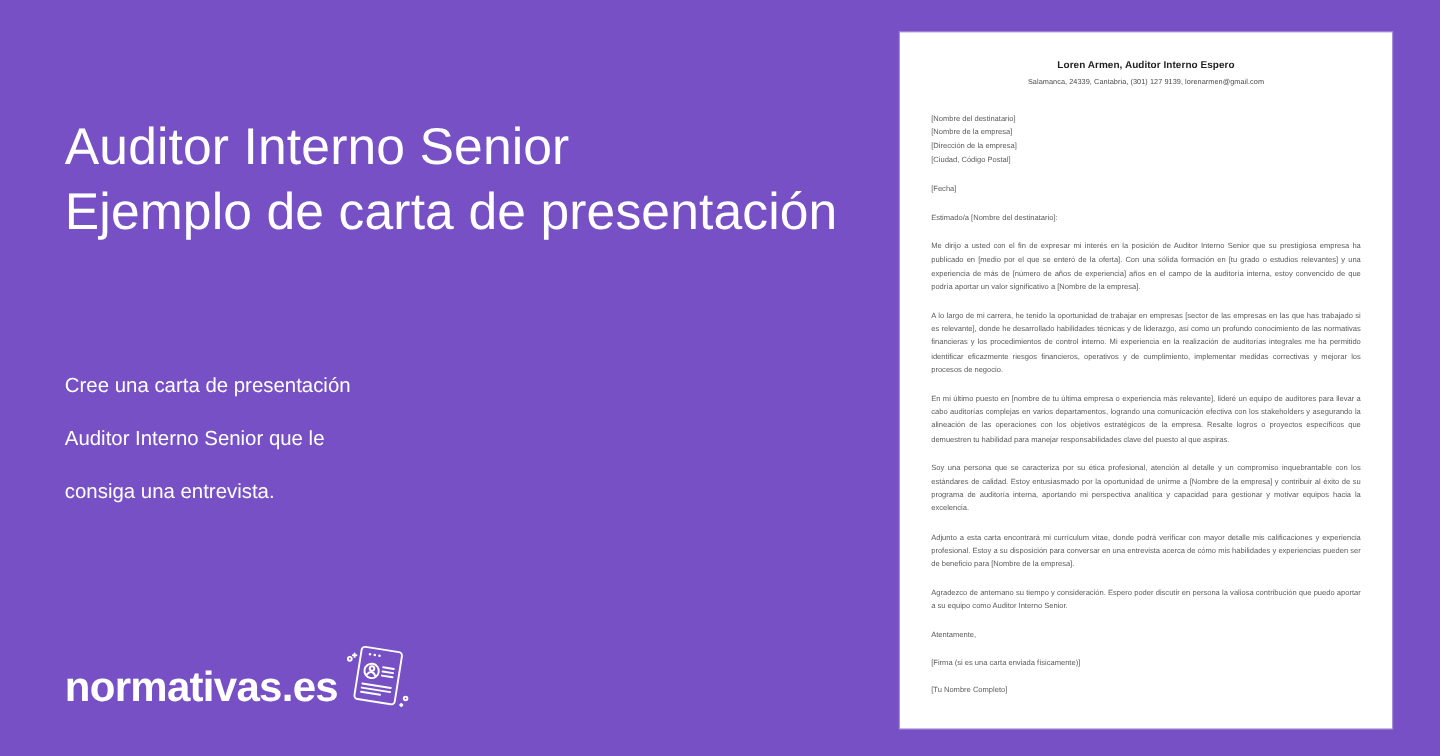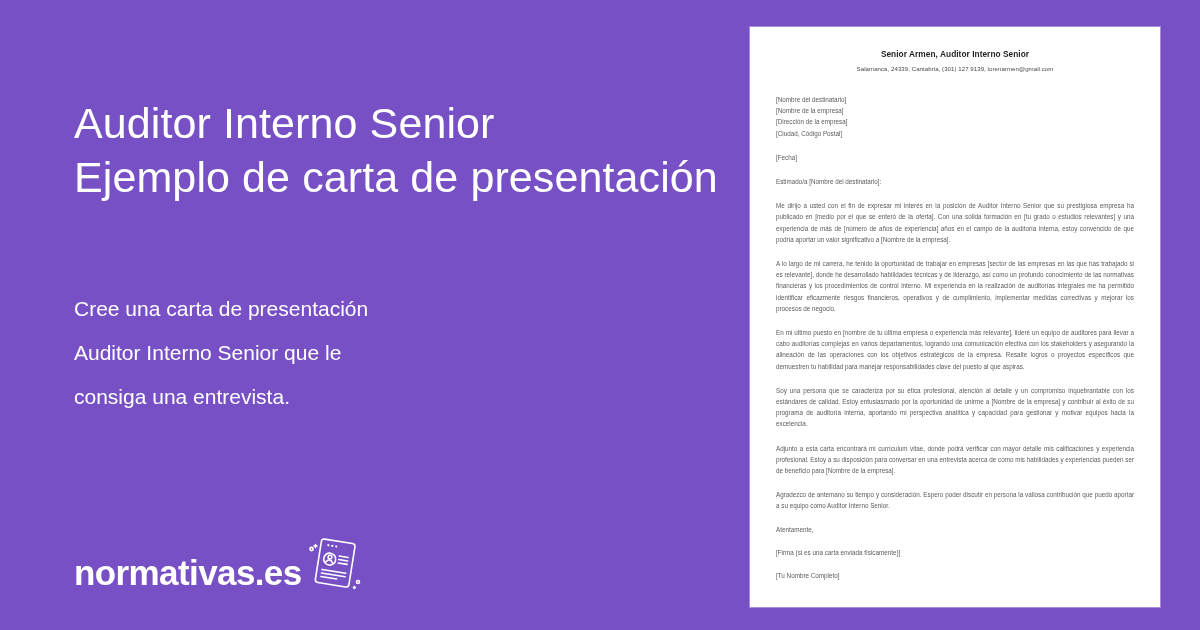--- a/index.html
+++ b/index.html
@@ -15,42 +15,41 @@
     font-family: "Liberation Sans", sans-serif;
     position: relative;
   }
 
   
   .promo {
     position: absolute;
     left: 0; top: 0;
     width: 730px; height: 630px;
     padding: 0 48px;
-    margin-left: 20px;
   }
 
   .headline {
     position: absolute;
     left: 54px;
     top: 96px;
     color: #ffffff;
     font-size: 43px;
     line-height: 54px;
     font-weight: 400;
     letter-spacing: 0.1px;
     white-space: pre-line;
   }
 
   .subhead {
     position: absolute;
     left: 54px;
-    top: 287px;
+    top: 300px;
     width: 430px;
     color: #ffffff;
-    font-size: 21px;
+    font-size: 17px;
     line-height: 44px;
     font-weight: 400;
     white-space: pre-line;
   }
 
   
   .logo {
     position: absolute;
     left: 54px;
     bottom: 38px;
@@ -161,21 +160,21 @@
         <path d="M9.5 11.5v3M8 13h3"></path>
         <circle cx="52" cy="49" r="1.5"></circle>
         <path d="M47.5 54.5l.9.9.9-.9-.9-.9z"></path>
       </svg>
     </span>
   </div>
 </div>
 
 <div class="doc">
 
-  <div class="doc-name">Senior Armen, Auditor Interno Senior</div>
+  <div class="doc-name">Loren Armen, Auditor Interno Espero</div>
 
   <div class="doc-contact">Salamanca, 24339, Cantabria, (301) 127 9139, lorenarmen@gmail.com</div>
 
   <div class="doc-block">
     <div class="doc-line">[Nombre del destinatario]</div>
     <div class="doc-line">[Nombre de la empresa]</div>
     <div class="doc-line">[Dirección de la empresa]</div>
     <div class="doc-line">[Ciudad, Código Postal]</div>
   </div>
 

